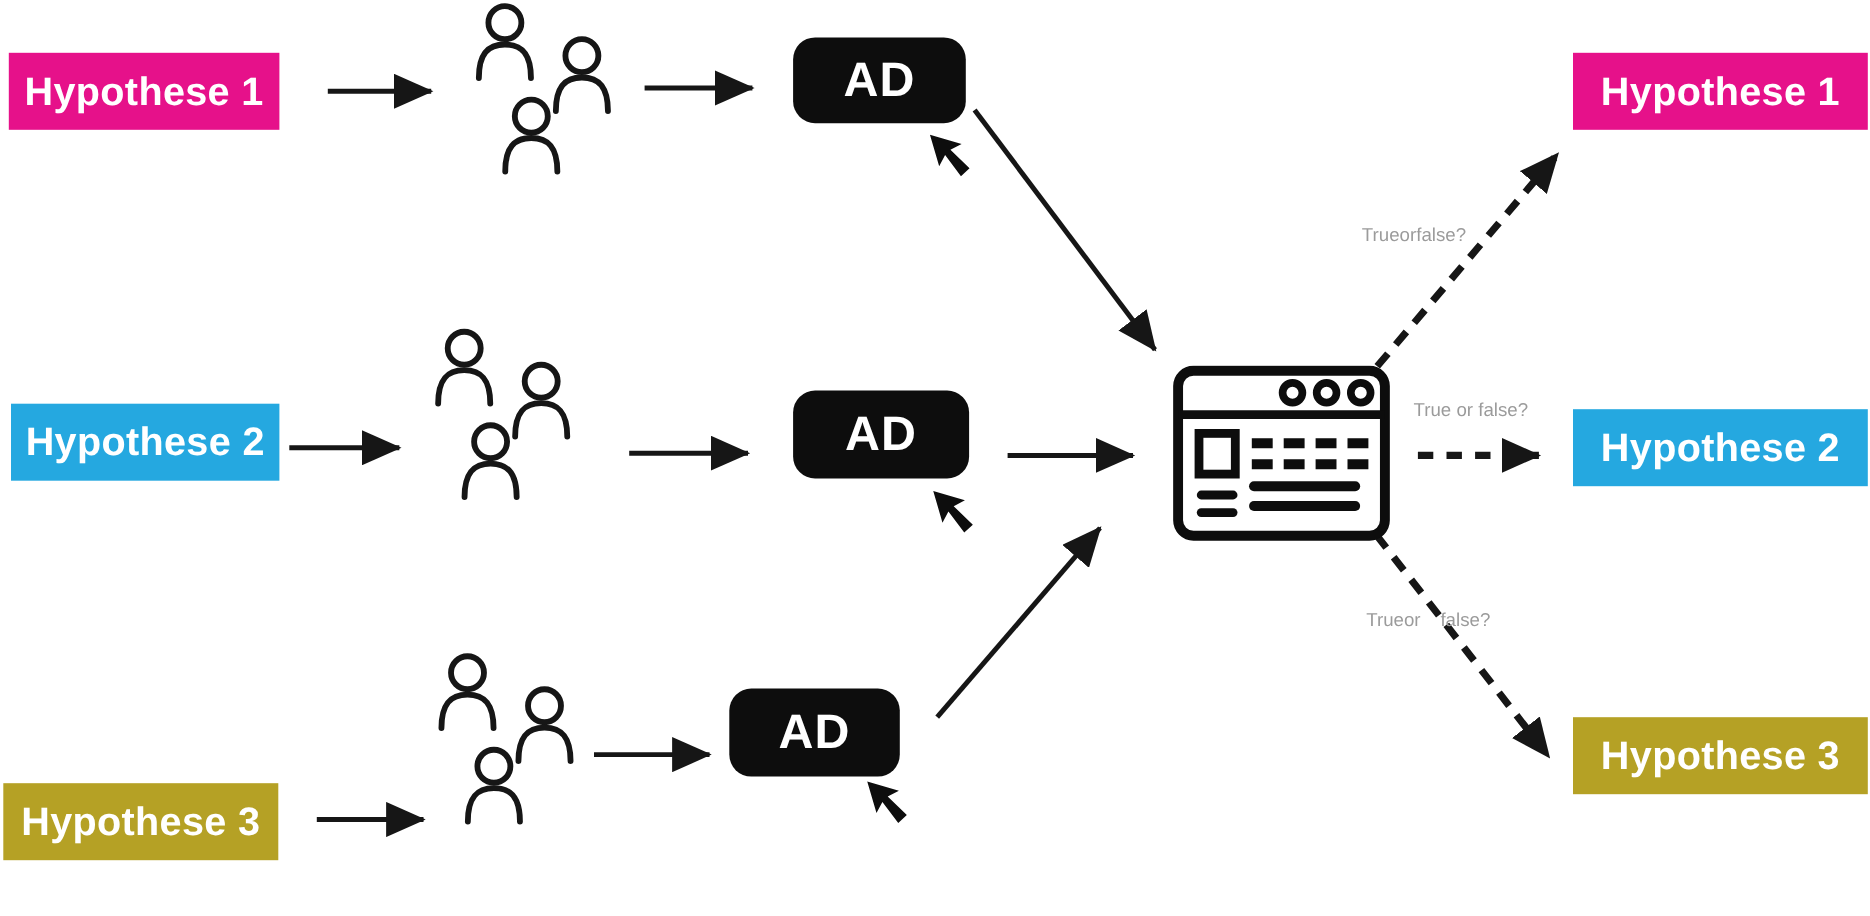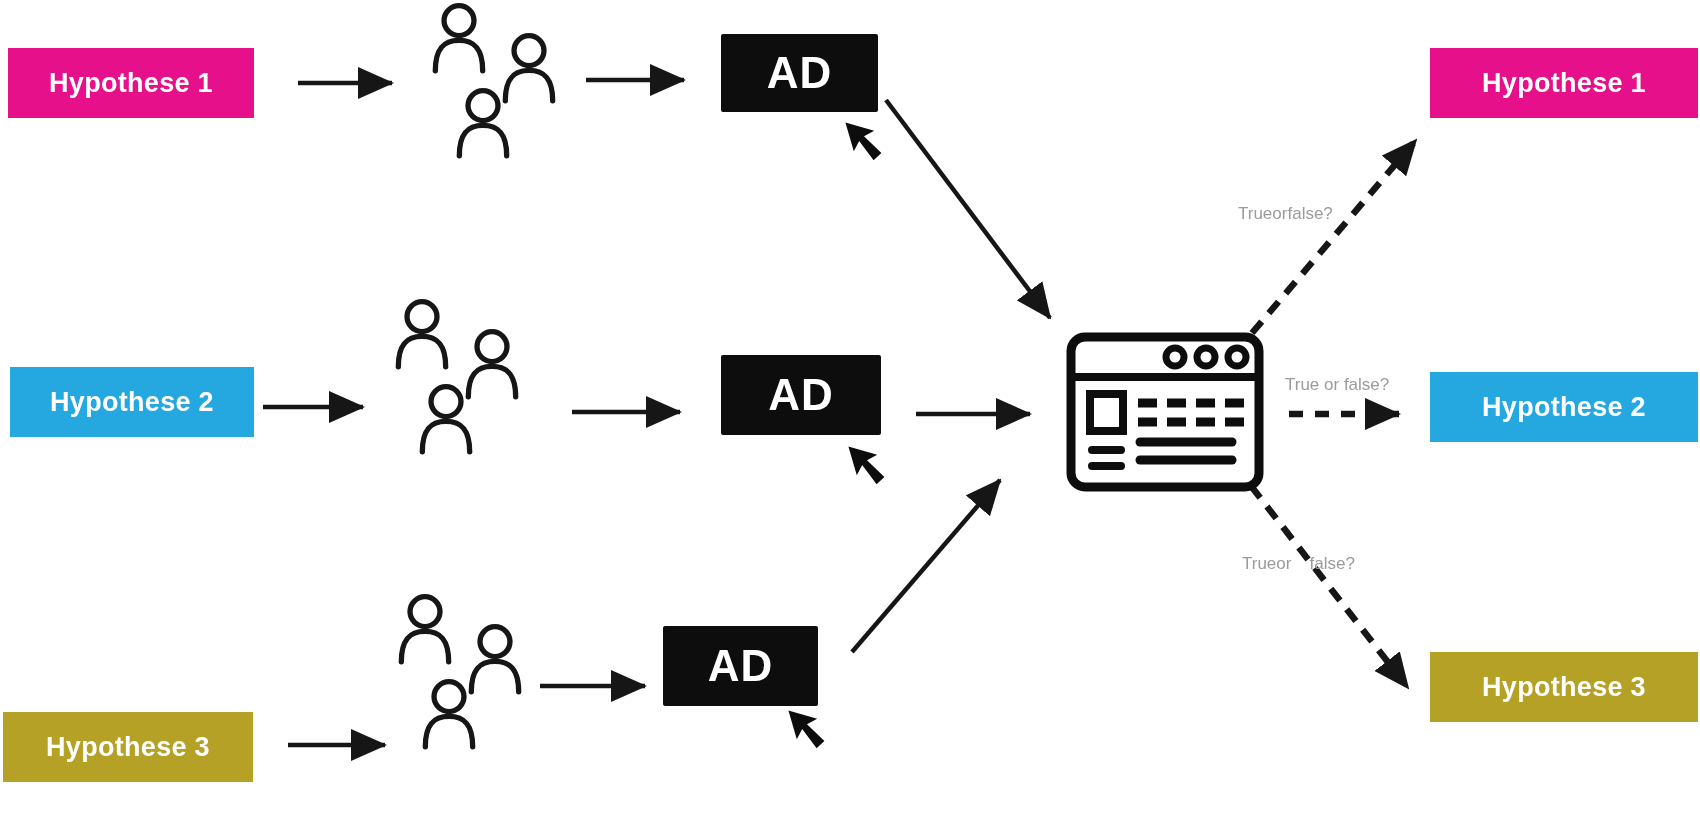--- a/index.html
+++ b/index.html
@@ -3,24 +3,24 @@
 <meta charset="utf-8">
 <style>
   html,body{margin:0;padding:0;background:#fff;}
   .canvas{
     position:relative;width:1700px;height:833px;background:#fff;overflow:hidden;
     font-family:"Liberation Sans","DejaVu Sans",sans-serif;
   }
   .abs{position:absolute;}
   .hyp-box{
     position:absolute;display:flex;align-items:center;justify-content:center;
-    color:#fff;font-weight:700;font-size:27px;letter-spacing:.3px;
+    color:#fff;font-weight:700;font-size:36px;letter-spacing:.3px;
   }
   .ad-box{
-    position:absolute;background:#0d0d0d;border-radius:2px;
+    position:absolute;background:#0d0d0d;border-radius:20px;
     display:flex;align-items:center;justify-content:center;
     color:#fff;font-weight:800;font-size:44px;letter-spacing:1px;
   }
   .note{
     position:absolute;color:#9b9b9b;font-size:17px;line-height:21px;
     display:flex;flex-direction:row;
   }
   .note span{white-space:nowrap;}
   .connectors{position:absolute;left:0;top:0;}
   svg{display:block;}
@@ -126,21 +126,21 @@
     <line x1="74" y1="128" x2="166" y2="128" stroke="#0d0d0d" stroke-width="9" stroke-linecap="round"></line>
     <line x1="26" y1="118" x2="55" y2="118" stroke="#0d0d0d" stroke-width="8" stroke-linecap="round"></line>
     <line x1="26" y1="134" x2="55" y2="134" stroke="#0d0d0d" stroke-width="8" stroke-linecap="round"></line>
   </svg>
 
   <div class="note" style="left: 1238px; top: 203px; width: 76px; color: rgb(155, 155, 155);">
     <span style="align-self:flex-end;">True</span>
     <span style="align-self:center;">or</span>
     <span style="align-self:flex-start;">false?</span>
   </div>
-  <div class="note" style="left: 1285px; top: 374px; color: rgb(155, 155, 155);">
+  <div class="note" style="left: 1285px; top: 362px; color: rgb(155, 155, 155);">
     <span>True or false?</span>
   </div>
   <div class="note" style="left: 1242px; top: 553px; width: 70px; color: rgb(155, 155, 155);">
     <span style="align-self:flex-start;">True</span>
     <span style="align-self:center;">or</span>
     <span style="align-self:center;padding-left:18px;">false</span>
     <span style="align-self:flex-end;">?</span>
   </div>
 
   <div class="hyp-box" style="left: 1430px; top: 48px; width: 268px; height: 70px; background-color: rgb(230, 17, 138);">

